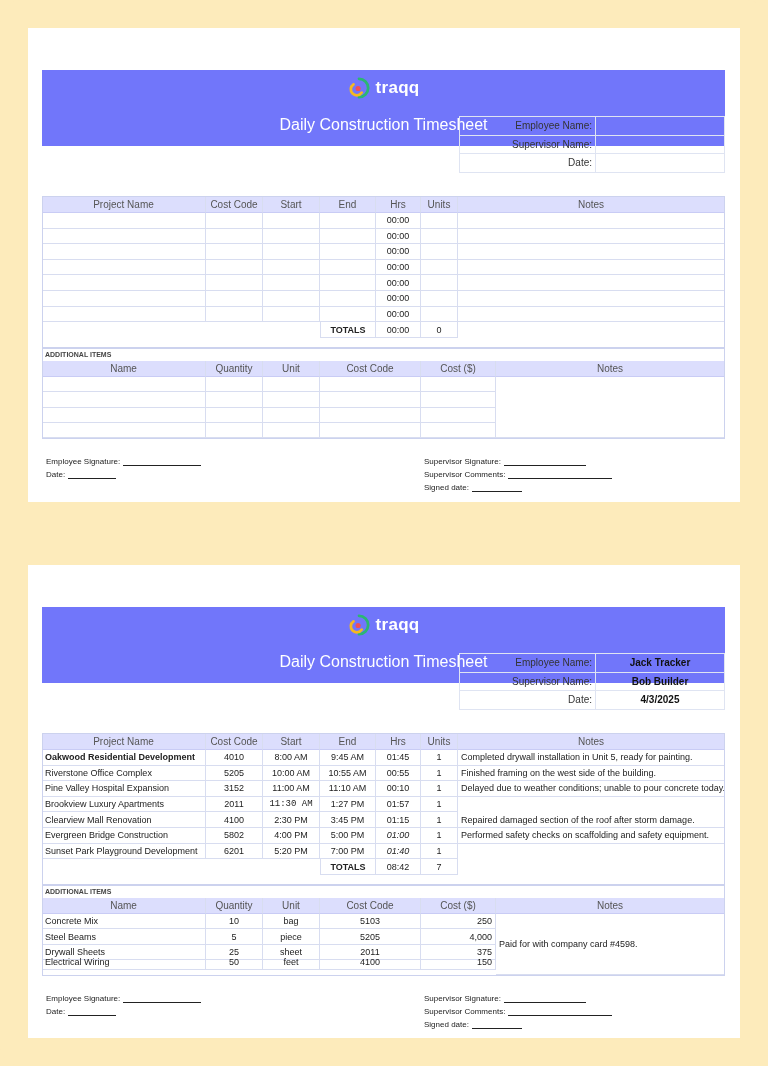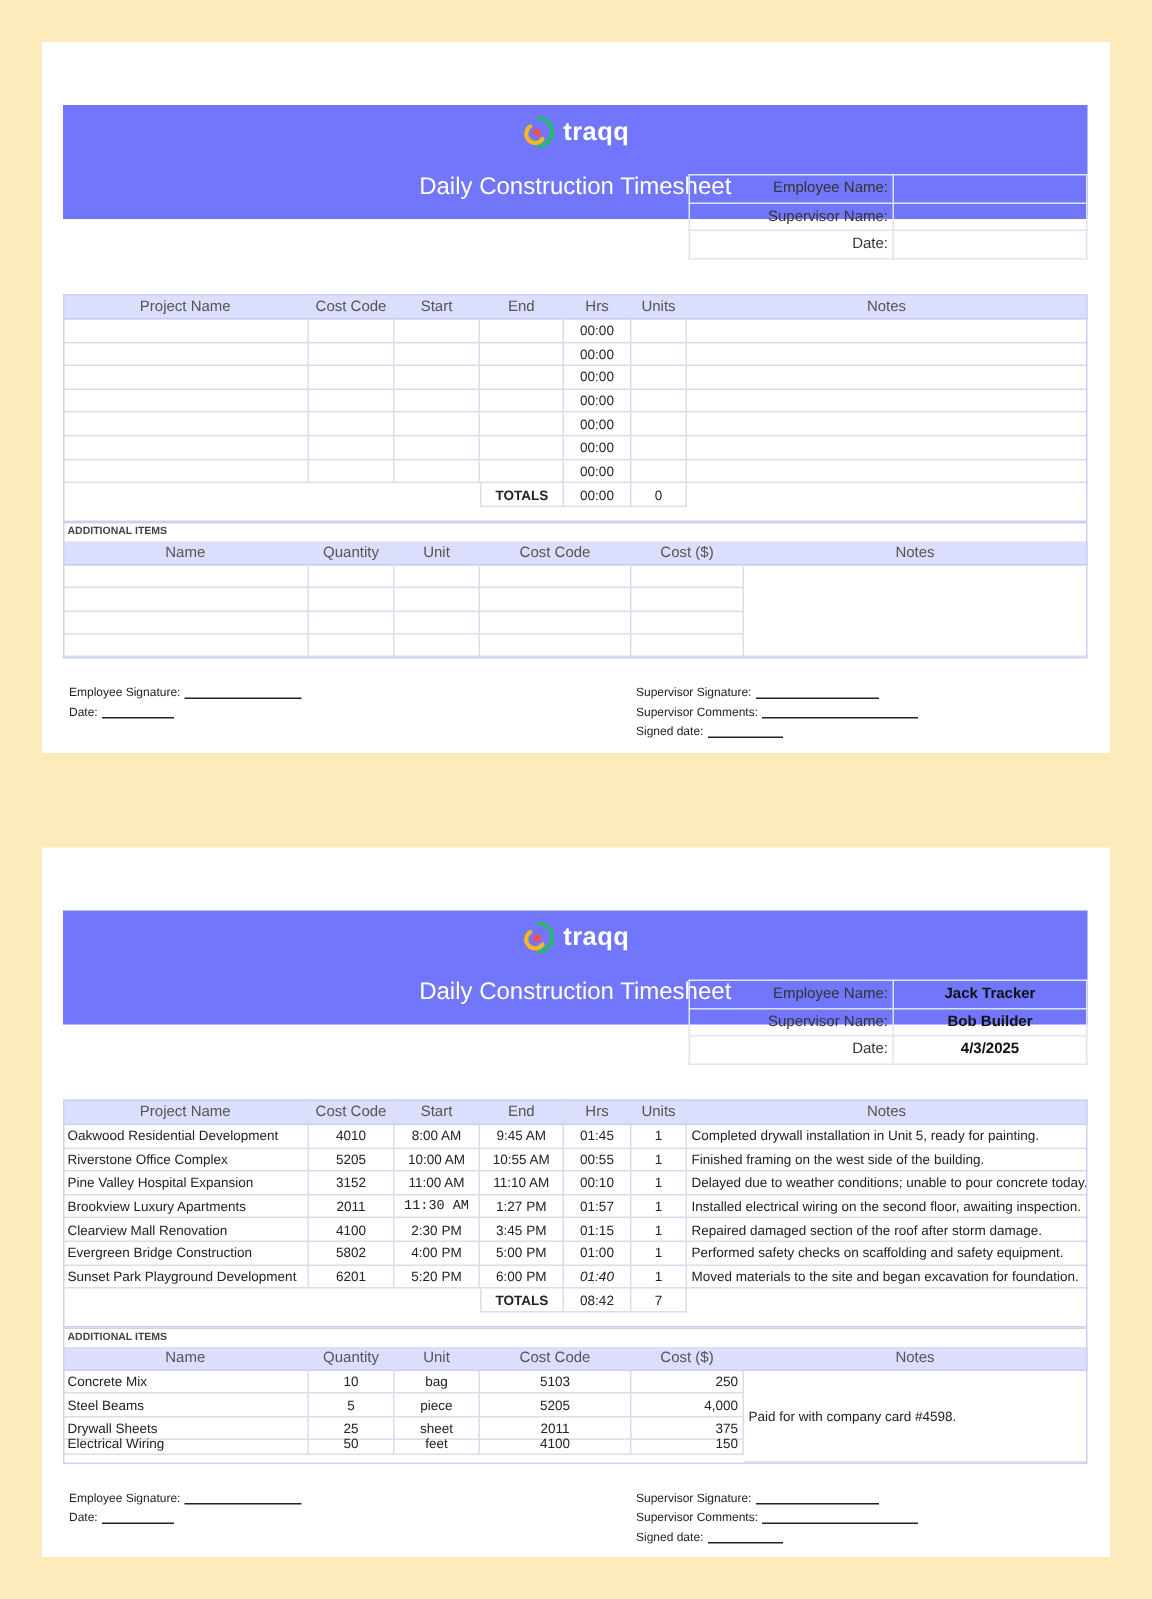--- a/index.html
+++ b/index.html
@@ -277,21 +277,21 @@
         <div class="row thead" style="top: 0px; height: 17px;">
           <div class="cell" style="width: 164px;">Project Name</div>
           <div class="cell" style="width: 57px;">Cost Code</div>
           <div class="cell" style="width: 57px;">Start</div>
           <div class="cell" style="width: 56px;">End</div>
           <div class="cell" style="width: 45px;">Hrs</div>
           <div class="cell" style="width: 37px;">Units</div>
           <div class="cell" style="width: 267px;">Notes</div>
         </div>
         <div class="row" style="top: 17px; height: 15.6px;">
-          <div class="cell l" style="width: 164px;">Oakwood Residential Development</div>
+          <div class="cell l" style="width: 164px; font-weight: bold;">Oakwood Residential Development</div>
           <div class="cell " style="width: 57px;">4010</div>
           <div class="cell " style="width: 57px;">8:00 AM</div>
           <div class="cell " style="width: 56px;">9:45 AM</div>
           <div class="cell " style="width: 45px;">01:45</div>
           <div class="cell " style="width: 37px;">1</div>
           <div class="cell l" style="width: 267px; border-right: none;">Completed drywall installation in Unit 5, ready for painting.</div>
         </div>
         <div class="row" style="top: 32.6px; height: 15.6px;">
           <div class="cell l" style="width: 164px;">Riverstone Office Complex</div>
           <div class="cell " style="width: 57px;">5205</div>
@@ -310,48 +310,46 @@
           <div class="cell " style="width: 37px;">1</div>
           <div class="cell l" style="width: 267px; border-right: none;">Delayed due to weather conditions; unable to pour concrete today.</div>
         </div>
         <div class="row" style="top: 63.8px; height: 15.6px;">
           <div class="cell l" style="width: 164px;">Brookview Luxury Apartments</div>
           <div class="cell " style="width: 57px;">2011</div>
           <div class="cell " style="width: 57px; font-family: Liberation Mono, monospace;">11:30 AM</div>
           <div class="cell " style="width: 56px;">1:27 PM</div>
           <div class="cell " style="width: 45px;">01:57</div>
           <div class="cell " style="width: 37px;">1</div>
-          <div class="cell l" style="width: 267px; border-right: none;">Installed electrical wiring on the second floor, awaiting inspection.</div>
         </div>
         <div class="row" style="top: 79.4px; height: 15.6px;">
           <div class="cell l" style="width: 164px;">Clearview Mall Renovation</div>
           <div class="cell " style="width: 57px;">4100</div>
           <div class="cell " style="width: 57px;">2:30 PM</div>
           <div class="cell " style="width: 56px;">3:45 PM</div>
           <div class="cell " style="width: 45px;">01:15</div>
           <div class="cell " style="width: 37px;">1</div>
           <div class="cell l" style="width: 267px; border-right: none;">Repaired damaged section of the roof after storm damage.</div>
         </div>
         <div class="row" style="top: 95px; height: 15.6px;">
           <div class="cell l" style="width: 164px;">Evergreen Bridge Construction</div>
           <div class="cell " style="width: 57px;">5802</div>
           <div class="cell " style="width: 57px;">4:00 PM</div>
           <div class="cell " style="width: 56px;">5:00 PM</div>
-          <div class="cell " style="width: 45px;">01:00</div>
+          <div class="cell " style="width: 45px; font-style: italic;">01:00</div>
           <div class="cell " style="width: 37px;">1</div>
           <div class="cell l" style="width: 267px; border-right: none;">Performed safety checks on scaffolding and safety equipment.</div>
         </div>
         <div class="row" style="top: 110.6px; height: 15.6px;">
           <div class="cell l" style="width: 164px;">Sunset Park Playground Development</div>
           <div class="cell " style="width: 57px;">6201</div>
           <div class="cell " style="width: 57px;">5:20 PM</div>
-          <div class="cell " style="width: 56px;">6:00 PM</div>
+          <div class="cell " style="width: 56px;">7:00 PM</div>
           <div class="cell " style="width: 45px; font-style: italic;">01:40</div>
           <div class="cell " style="width: 37px;">1</div>
-          <div class="cell l" style="width: 267px; border-right: none;">Moved materials to the site and began excavation for foundation.</div>
         </div>
         <div class="row" style="top: 126.2px; height: 16px; left: 278px;">
           <div class="cell totals-label" style="width: 56px; border-left: 1px solid rgb(216, 221, 240);">TOTALS</div>
           <div class="cell " style="width: 45px;">08:42</div>
           <div class="cell " style="width: 37px;">7</div>
         </div>
         <div class="outline" style="left: 0px; top: 0px; width: 683px; height: 152.2px;"></div>
       </div>
     <div class="grid add" style="top: 320.2px;">
         <div class="additional-label" style="top: 3px;">ADDITIONAL ITEMS</div>

